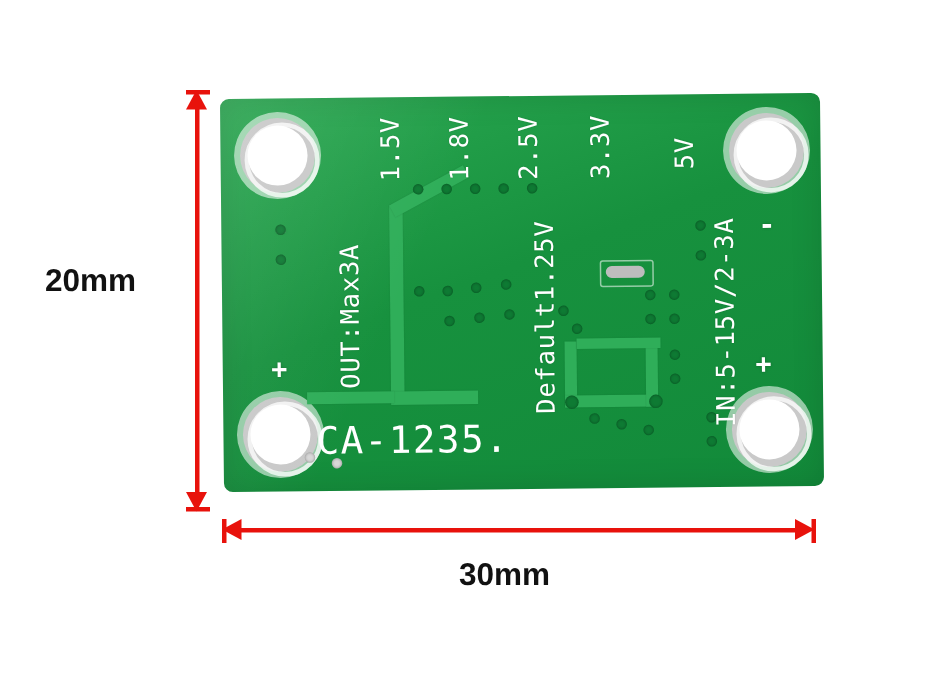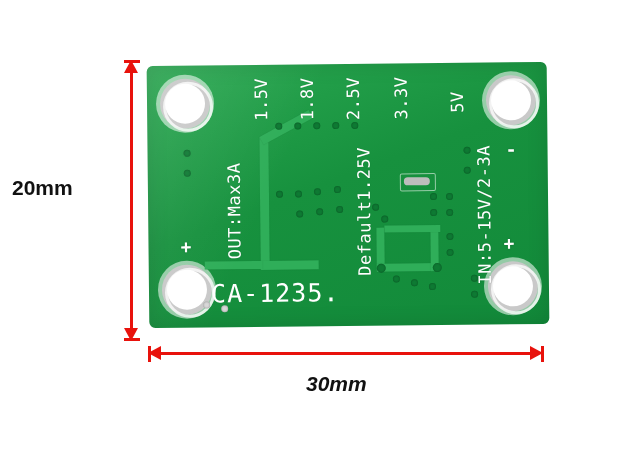--- a/index.html
+++ b/index.html
@@ -268,25 +268,25 @@
 
     <div class="dimline" style="left:130px; top:72px; width:3px; height:258px;"></div>
 
     <div class="arrowhead arrow-up" style="left:124px; top:60px;"></div>
 
     <div class="arrowhead arrow-down" style="left:124px; top:328px;"></div>
 
     <div class="tick" style="left:124px; top:60px;  width:16px; height:3px;"></div>
     <div class="tick" style="left:124px; top:338px; width:16px; height:3px;"></div>
 
-    <div class="dimtext" style="left:12px; top:176px;">20mm</div>
+    <div class="dimtext" style="left:30px; top:176px;">20mm</div>
   </div>
 
   <div>
     <div class="dimline" style="left:160px; top:352px; width:372px; height:3px;"></div>
     <div class="arrowhead arrow-left" style="left:148px; top:346px;"></div>
     <div class="arrowhead arrow-right" style="left:530px; top:346px;"></div>
     <div class="tick" style="left:148px; top:346px; width:3px; height:16px;"></div>
     <div class="tick" style="left:541px; top:346px; width:3px; height:16px;"></div>
-    <div class="dimtext" style="left:306px; top:372px;font-style:italic;">30mm</div>
+    <div class="dimtext" style="left:306px; top:372px;">30mm</div>
   </div>
 
 </div>
 
 </body></html>

